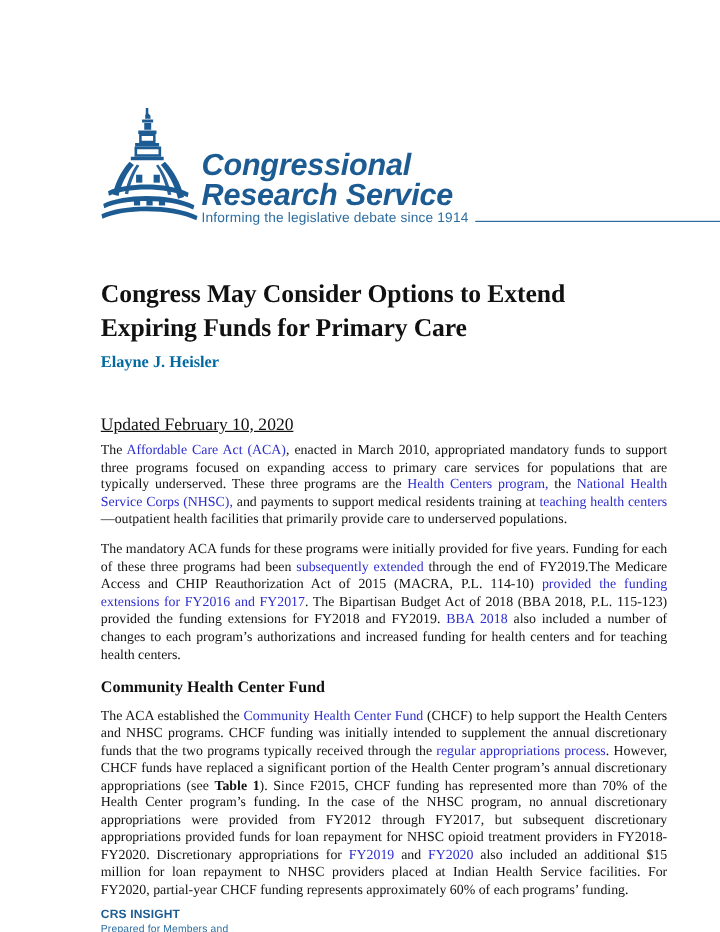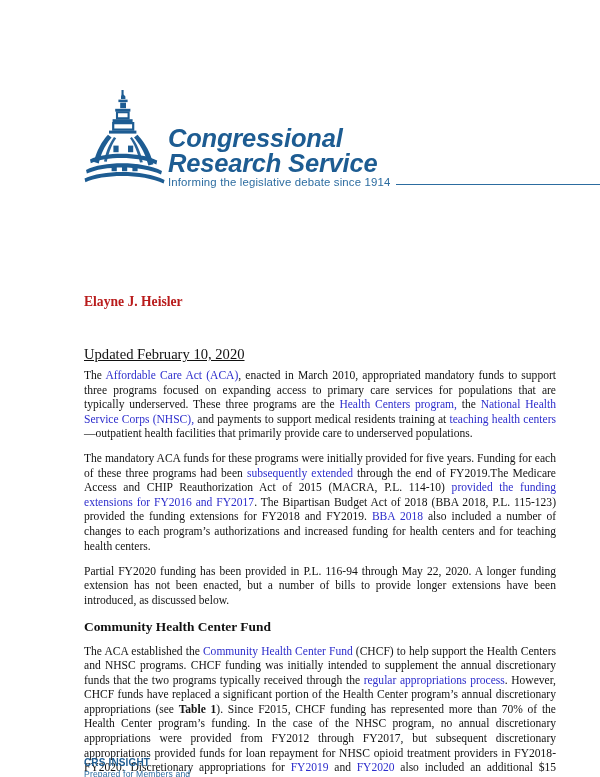--- a/index.html
+++ b/index.html
@@ -100,21 +100,21 @@
     position: absolute;
     left: 68px;
     top: 247px;
     width: 470px;
   }
   .author-name {
     font-family: "Liberation Serif", serif;
     font-weight: bold;
     font-size: 13.6px;
     line-height: 18px;
-    color: #b91c1c;
+    color: #0369a1;
   }
   .author-role {
     font-family: "Liberation Serif", serif;
     font-size: 14.6px;
     line-height: 19px;
     color: #111111;
   }
   .updated {
     position: absolute;
     left: 68px;
@@ -252,33 +252,33 @@
       <div class="wm-line">Congressional</div>
       <div class="wm-line">Research Service</div>
     </div>
 
     <div class="tagline-row">
       <div class="tagline">Informing the legislative debate since 1914</div>
       <div class="tagline-rule"></div>
     </div>
   </div>
 
+  <h1 class="doc-title">Congress May Consider Options to Extend Expiring Funds for Primary Care</h1>
 
   <div class="byline">
     <div class="author-name">Elayne J. Heisler</div>
   </div>
   <div class="updated">Updated February 10, 2020</div>
 
   <div class="body-col">
 
     <p class="para"><span>The </span><a class="lnk" href="#">Affordable Care Act (ACA)</a><span>, enacted in March 2010, appropriated mandatory funds to support three programs focused on expanding access to primary care services for populations that are typically underserved. These three programs are the </span><a class="lnk" href="#">Health Centers program,</a><span> the </span><a class="lnk" href="#">National Health Service Corps (NHSC),</a><span> and payments to support medical residents training at </span><a class="lnk" href="#">teaching health centers</a><span>—outpatient health facilities that primarily provide care to underserved populations.</span></p>
 
     <p class="para"><span>The mandatory ACA funds for these programs were initially provided for five years. Funding for each of these three programs had been </span><a class="lnk" href="#">subsequently extended</a><span> through the end of FY2019.The Medicare Access and CHIP Reauthorization Act of 2015 (MACRA, P.L. 114-10)</span><a class="lnk" href="#"> provided the funding extensions for FY2016 and FY2017</a><span>. The Bipartisan Budget Act of 2018 (BBA 2018, P.L. 115-123) provided the funding extensions for FY2018 and FY2019. </span><a class="lnk" href="#">BBA 2018</a><span> also included a number of changes to each program’s authorizations and increased funding for health centers and for teaching health centers.</span></p>
 
-    <p class="para"><span>Partial FY2020 funding has been provided in P.L. 116-94 through May 22, 2020. A longer funding extension has not been enacted, but a number of bills to provide longer extensions have been introduced, as discussed below.</span></p>
 
     <h2 class="section-head">Community Health Center Fund</h2>
 
     <p class="para"><span>The ACA established the </span><a class="lnk" href="#">Community Health Center Fund</a><span> (CHCF) to help support the Health Centers and NHSC programs. CHCF funding was initially intended to supplement the annual discretionary funds that the two programs typically received through the </span><a class="lnk" href="#">regular appropriations process</a><span>. However, CHCF funds have replaced a significant portion of the Health Center program’s annual discretionary appropriations (see </span><span class="bold-inline">Table 1</span><span>). Since F2015, CHCF funding has represented more than 70% of the Health Center program’s funding. In the case of the NHSC program, no annual discretionary appropriations were provided from FY2012 through FY2017, but subsequent discretionary appropriations provided funds for loan repayment for NHSC opioid treatment providers in FY2018-FY2020. Discretionary appropriations for </span><a class="lnk" href="#">FY2019</a><span> and </span><a class="lnk" href="#">FY2020</a><span> also included an additional $15 million for loan repayment to NHSC providers placed at Indian Health Service facilities. For FY2020, partial-year CHCF funding represents approximately 60% of each programs’ funding.</span></p>
 
   </div>
 
   <div class="footer">
     <div class="footer-title">CRS INSIGHT</div>
     <div class="footer-line1">Prepared for Members and</div>

